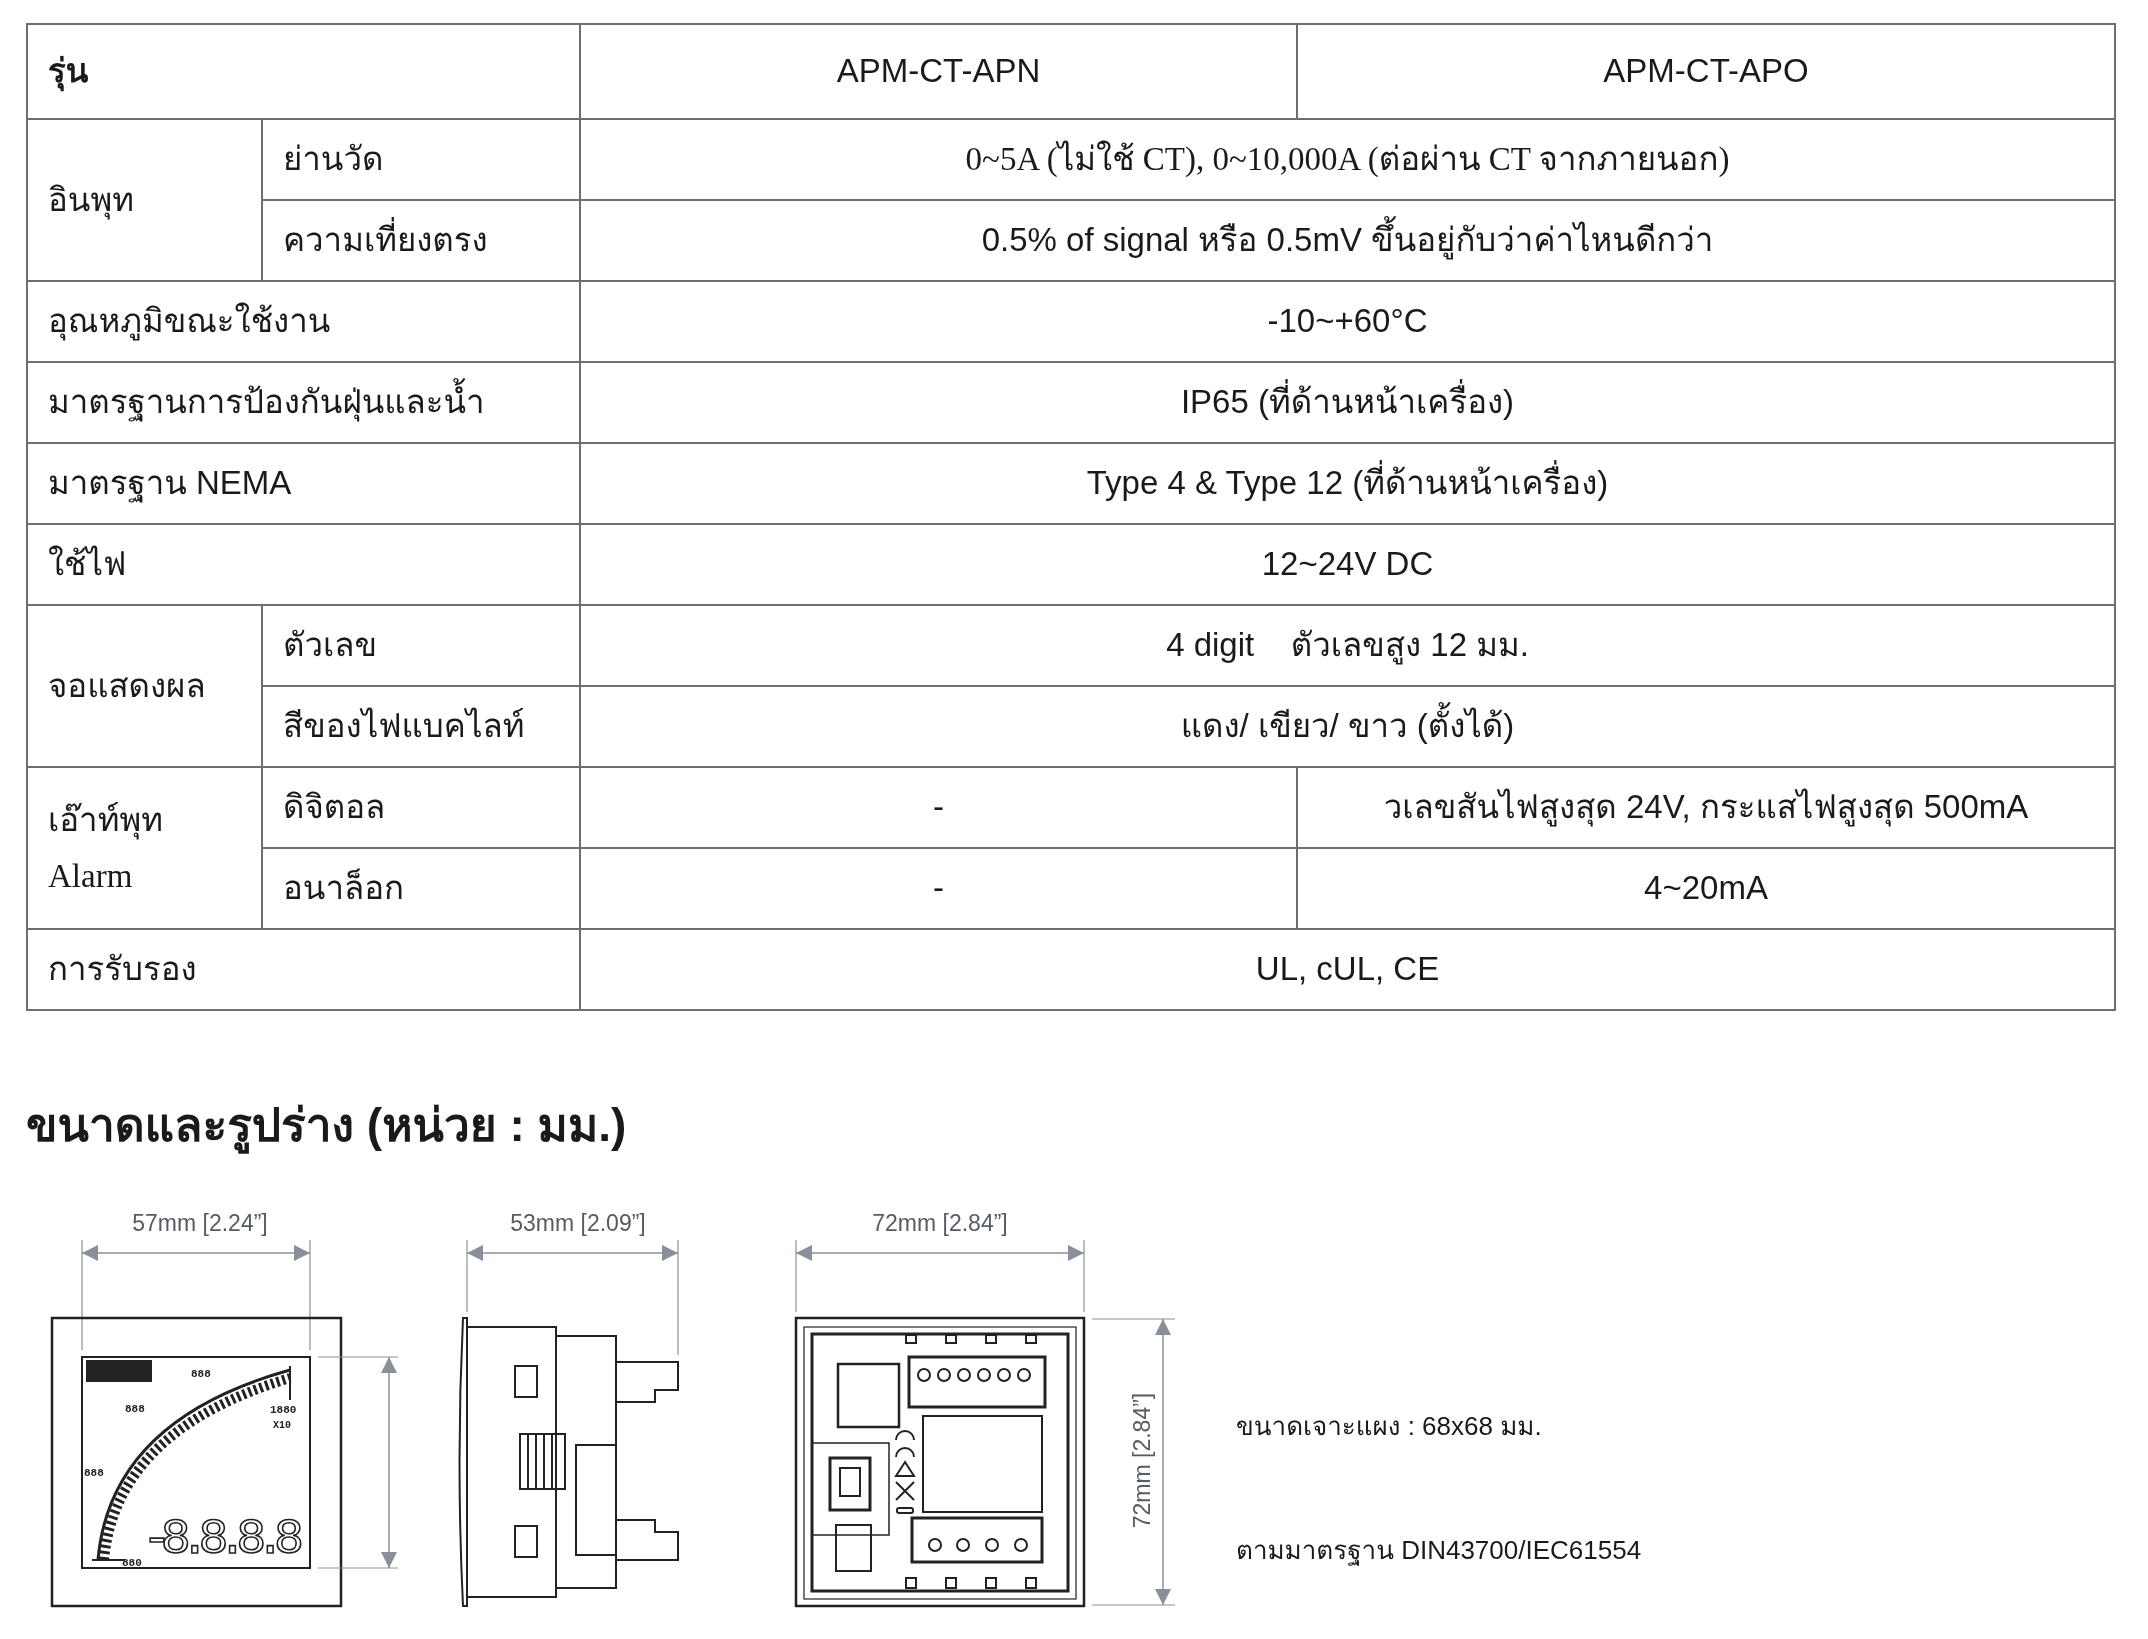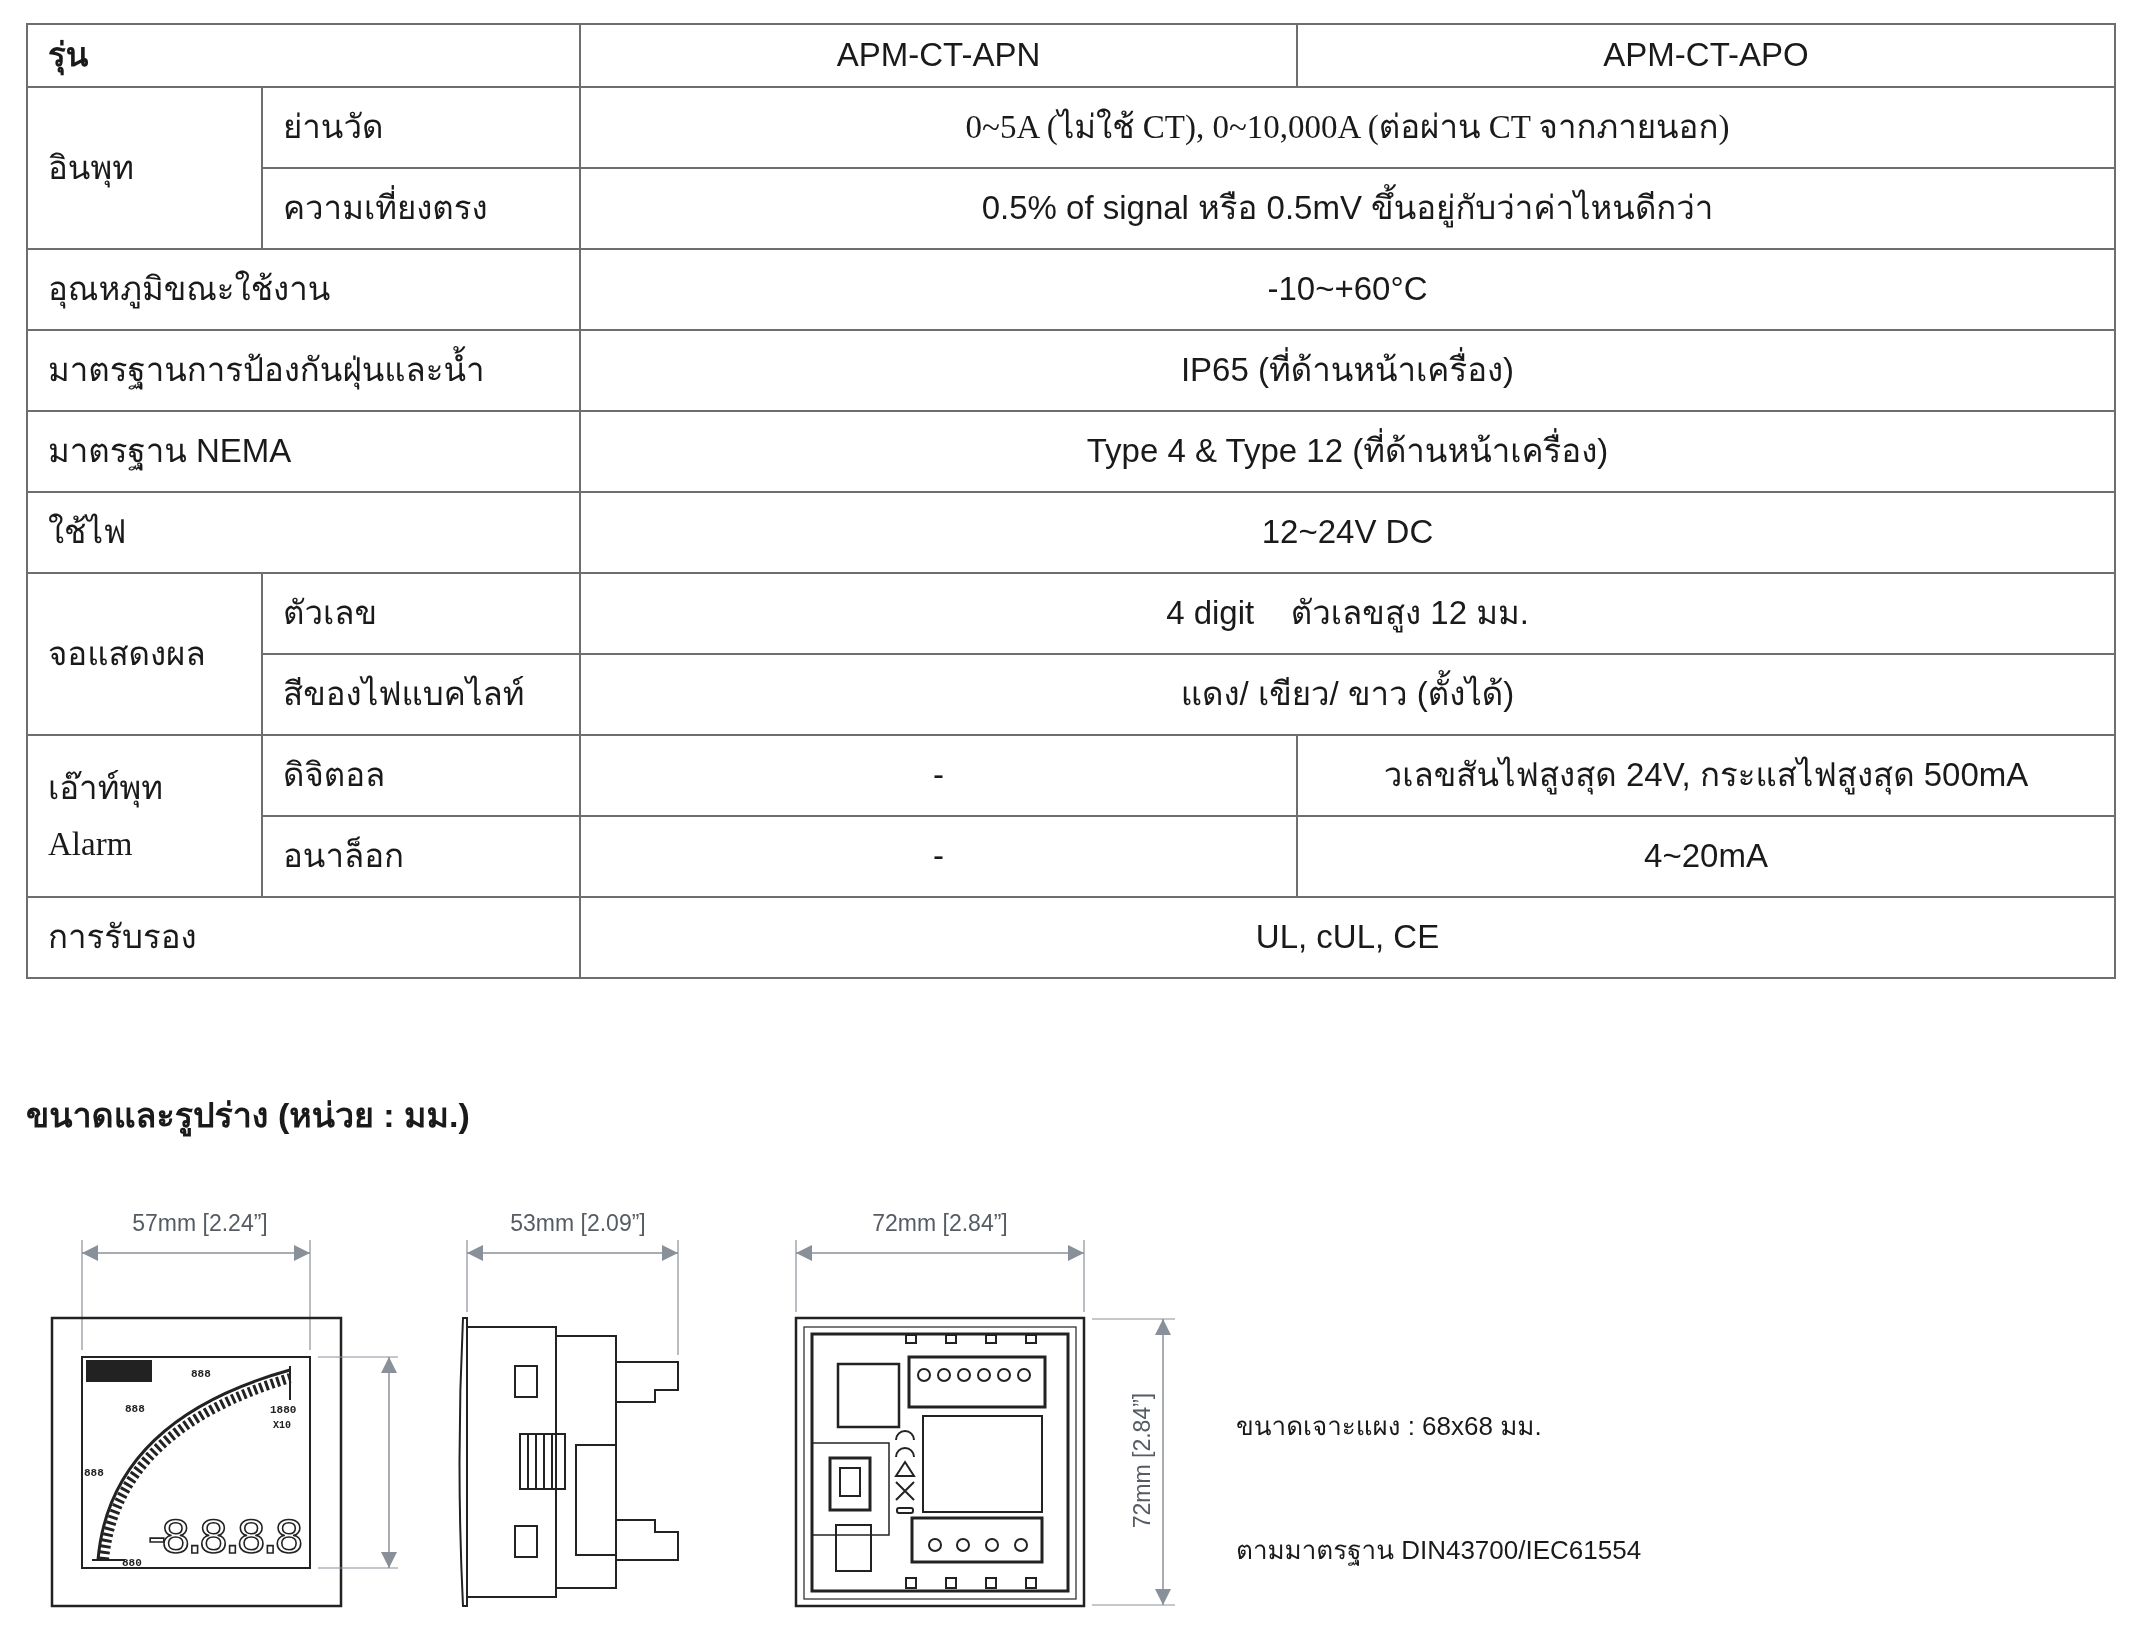--- a/index.html
+++ b/index.html
@@ -1,24 +1,24 @@
 <!DOCTYPE html>
 <html><head>
 <meta charset="utf-8">
 <style>
   html, body { margin:0; padding:0; background:#ffffff; }
   body { width:2148px; height:1639px; position:relative; overflow:hidden; font-family:"Liberation Sans", "DejaVu Sans", sans-serif; color:#1a1a1a; }
   .spec { position:absolute; left:26px; top:23px; width:2088px; border-collapse:collapse; table-layout:fixed; }
   .spec td { border:2px solid #6e6e6e; font-size:33px; line-height:1.1; padding:0 20px; vertical-align:middle; white-space:nowrap; overflow:hidden; }
   .spec td.c { text-align:center;margin-left:21px; }
   .spec tr { height:81px; }
-  .spec tr.hdr { height:63px; }
+  .spec tr.hdr { height:95px; }
   .spec td.bold { font-weight:bold; }
   .serif { font-family:Liberation Serif, serif; }
-  .title { position:absolute; left:26px; top:1088px; font-size:34px; font-weight:bold; white-space:nowrap; }
+  .title { position:absolute; left:26px; top:1088px; font-size:46px; font-weight:bold; white-space:nowrap; }
   .dimlabel { position:absolute; font-size:23px; color:#555c63; white-space:nowrap; transform:translateX(-50%); }
   .note { position:absolute; left:1236px; font-size:26px; white-space:nowrap; }
   svg { position:absolute; left:0; top:0; }
 </style>
 </head>
 <body>
 
 <table class="spec">
   <colgroup>
       <col style="width:235px">

